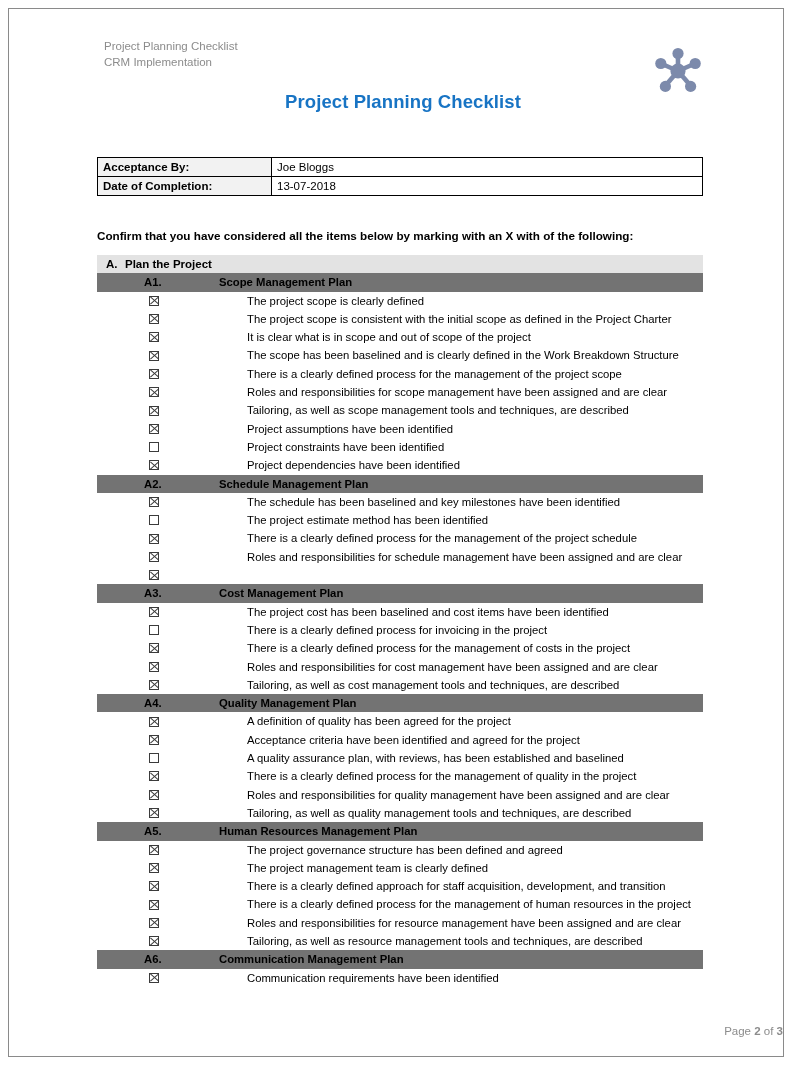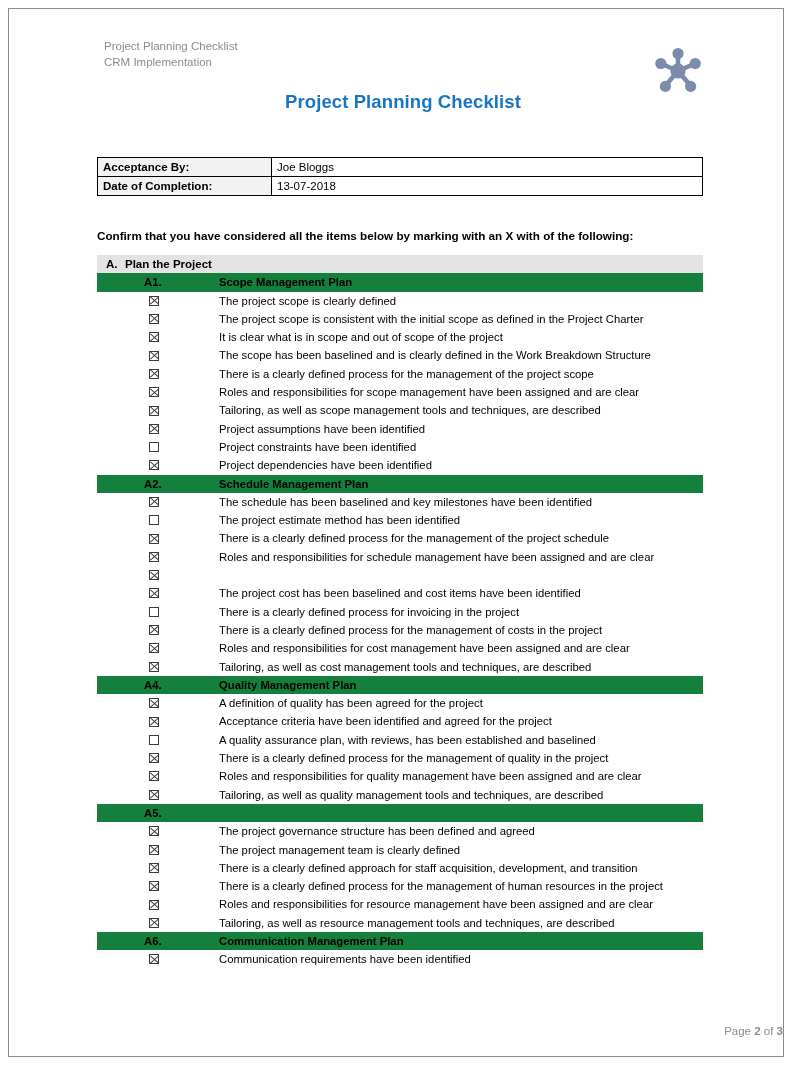--- a/index.html
+++ b/index.html
@@ -117,36 +117,37 @@
     flex: 0 0 22px;
     text-align: left;
     padding-left: 9px;
     box-sizing: border-box;
   }
   .row.section-a .col-text {
     flex: 1 1 auto;
     padding-left: 6px;
   }
   .row.subsection {
-    background: #15803d;
+    background: #737373;
     font-weight: bold;
     font-size: 11.3px;
   }
   .row.subsection .col-mark {
     width: 122px;
     flex: 0 0 122px;
     text-align: left;
     padding-left: 47px;
     box-sizing: border-box;
   }
   .row.subsection .col-text {
     flex: 1 1 auto;
   }
   .row.item {
     font-size: 11.3px;
+    gap: 28px;
   }
   .row.item .col-mark {
     width: 122px;
     flex: 0 0 122px;
     display: flex;
     align-items: center;
     justify-content: flex-start;
     padding-left: 52px;
     box-sizing: border-box;
     height: 18.3px;
@@ -336,20 +337,24 @@
             <div class="col-mark">
               <span class="cbox checked"></span>
             </div>
             <div class="col-text">Roles and responsibilities for schedule management have been assigned and are clear</div>
           </div>
           <div class="row item">
             <div class="col-mark">
               <span class="cbox checked"></span>
             </div>
           </div>
+          <div class="row subsection">
+            <div class="col-mark">A3.</div>
+            <div class="col-text">Cost Management Plan</div>
+          </div>
           <div class="row item">
             <div class="col-mark">
               <span class="cbox checked"></span>
             </div>
             <div class="col-text">The project cost has been baselined and cost items have been identified</div>
           </div>
           <div class="row item">
             <div class="col-mark">
               <span class="cbox"></span>
             </div>
@@ -408,20 +413,21 @@
             <div class="col-text">Roles and responsibilities for quality management have been assigned and are clear</div>
           </div>
           <div class="row item">
             <div class="col-mark">
               <span class="cbox checked"></span>
             </div>
             <div class="col-text">Tailoring, as well as quality management tools and techniques, are described</div>
           </div>
           <div class="row subsection">
             <div class="col-mark">A5.</div>
+            <div class="col-text">Human Resources Management Plan</div>
           </div>
           <div class="row item">
             <div class="col-mark">
               <span class="cbox checked"></span>
             </div>
             <div class="col-text">The project governance structure has been defined and agreed</div>
           </div>
           <div class="row item">
             <div class="col-mark">
               <span class="cbox checked"></span>

